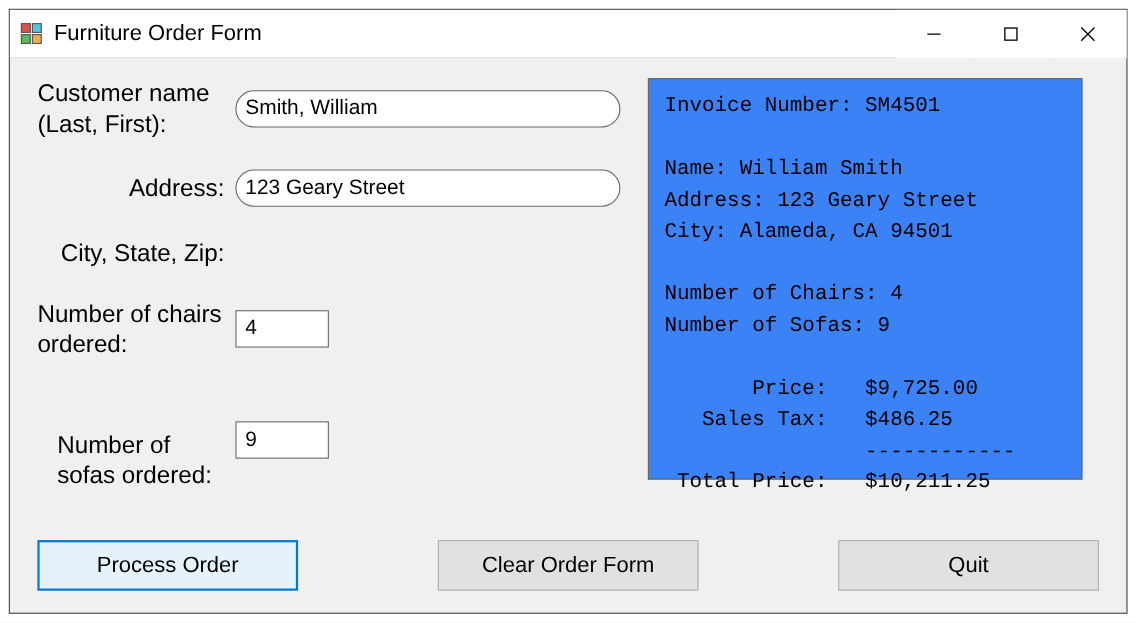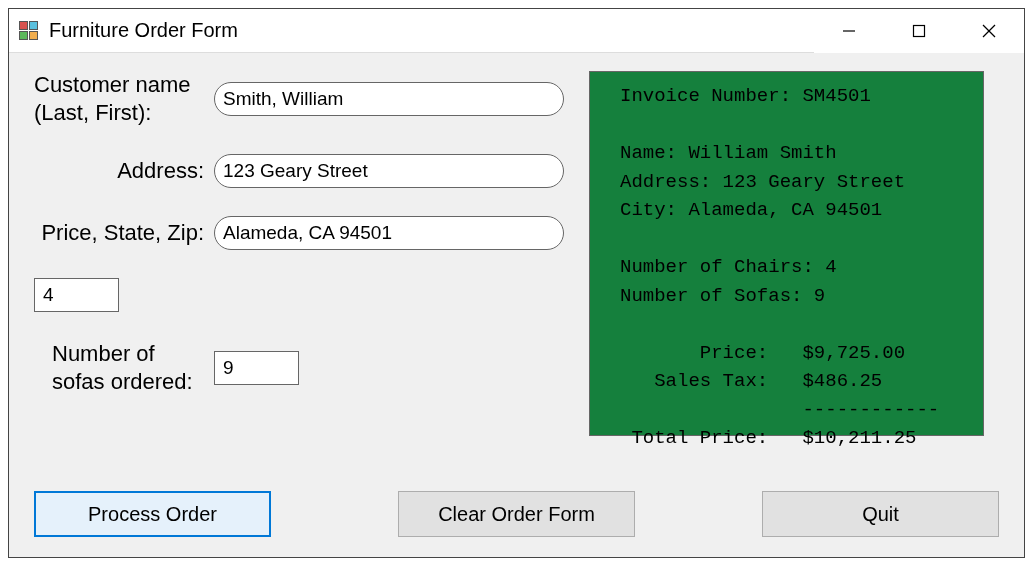--- a/index.html
+++ b/index.html
@@ -86,22 +86,22 @@
     }
     .inp-wide { width: 350px; border-radius: 17px; }
     .inp-small { width: 85px; }
     .output-box {
       position: absolute;
       left: 580px;
       top: 18px;
       width: 395px;
       height: 365px;
       border: 1px solid #666;
-      background: #15803d;
-      padding: 10px 30px;
+      background: #3b82f6;
+      padding: 10px 14px;
       font-family: "Courier New", monospace;
       font-size: 19px;
       white-space: pre;
       line-height: 1.5;
     }
     .button-row {
       position: absolute;
       left: 25px;
       bottom: 20px;
       width: 965px;
@@ -160,28 +160,28 @@
     <div class="form-area">
       <div class="row">
         <div class="lbl left">Customer name (Last, First):</div>
         <input type="text" class="inp-wide" value="Smith, William" style="">
       </div>
       <div class="row">
         <div class="lbl">Address:</div>
         <input type="text" class="inp-wide" value="123 Geary Street" style="">
       </div>
       <div class="row">
-        <div class="lbl">Price, State, Zip:</div>
-        <input type="text" class="inp-wide" value="Alameda, CA 94501" style="">
-      </div>
-      <div class="row">
+        <div class="lbl">City, State, Zip:</div>
+      </div>
+      <div class="row">
+        <div class="lbl left">Number of chairs ordered:</div>
         <input type="text" class="inp-small" value="4" style="">
       </div>
       <div class="row" style="margin-bottom:0;">
-        <div class="lbl left" style="padding-left:18px;">Number of sofas ordered:</div>
+        <div class="lbl left" style="padding-left:18px;margin-top:36px;">Number of sofas ordered:</div>
         <input type="text" class="inp-small" value="9" style="">
       </div>
     </div>
 
     <div class="output-box">Invoice Number: SM4501
 
 Name: William Smith
 Address: 123 Geary Street
 City: Alameda, CA 94501
 

